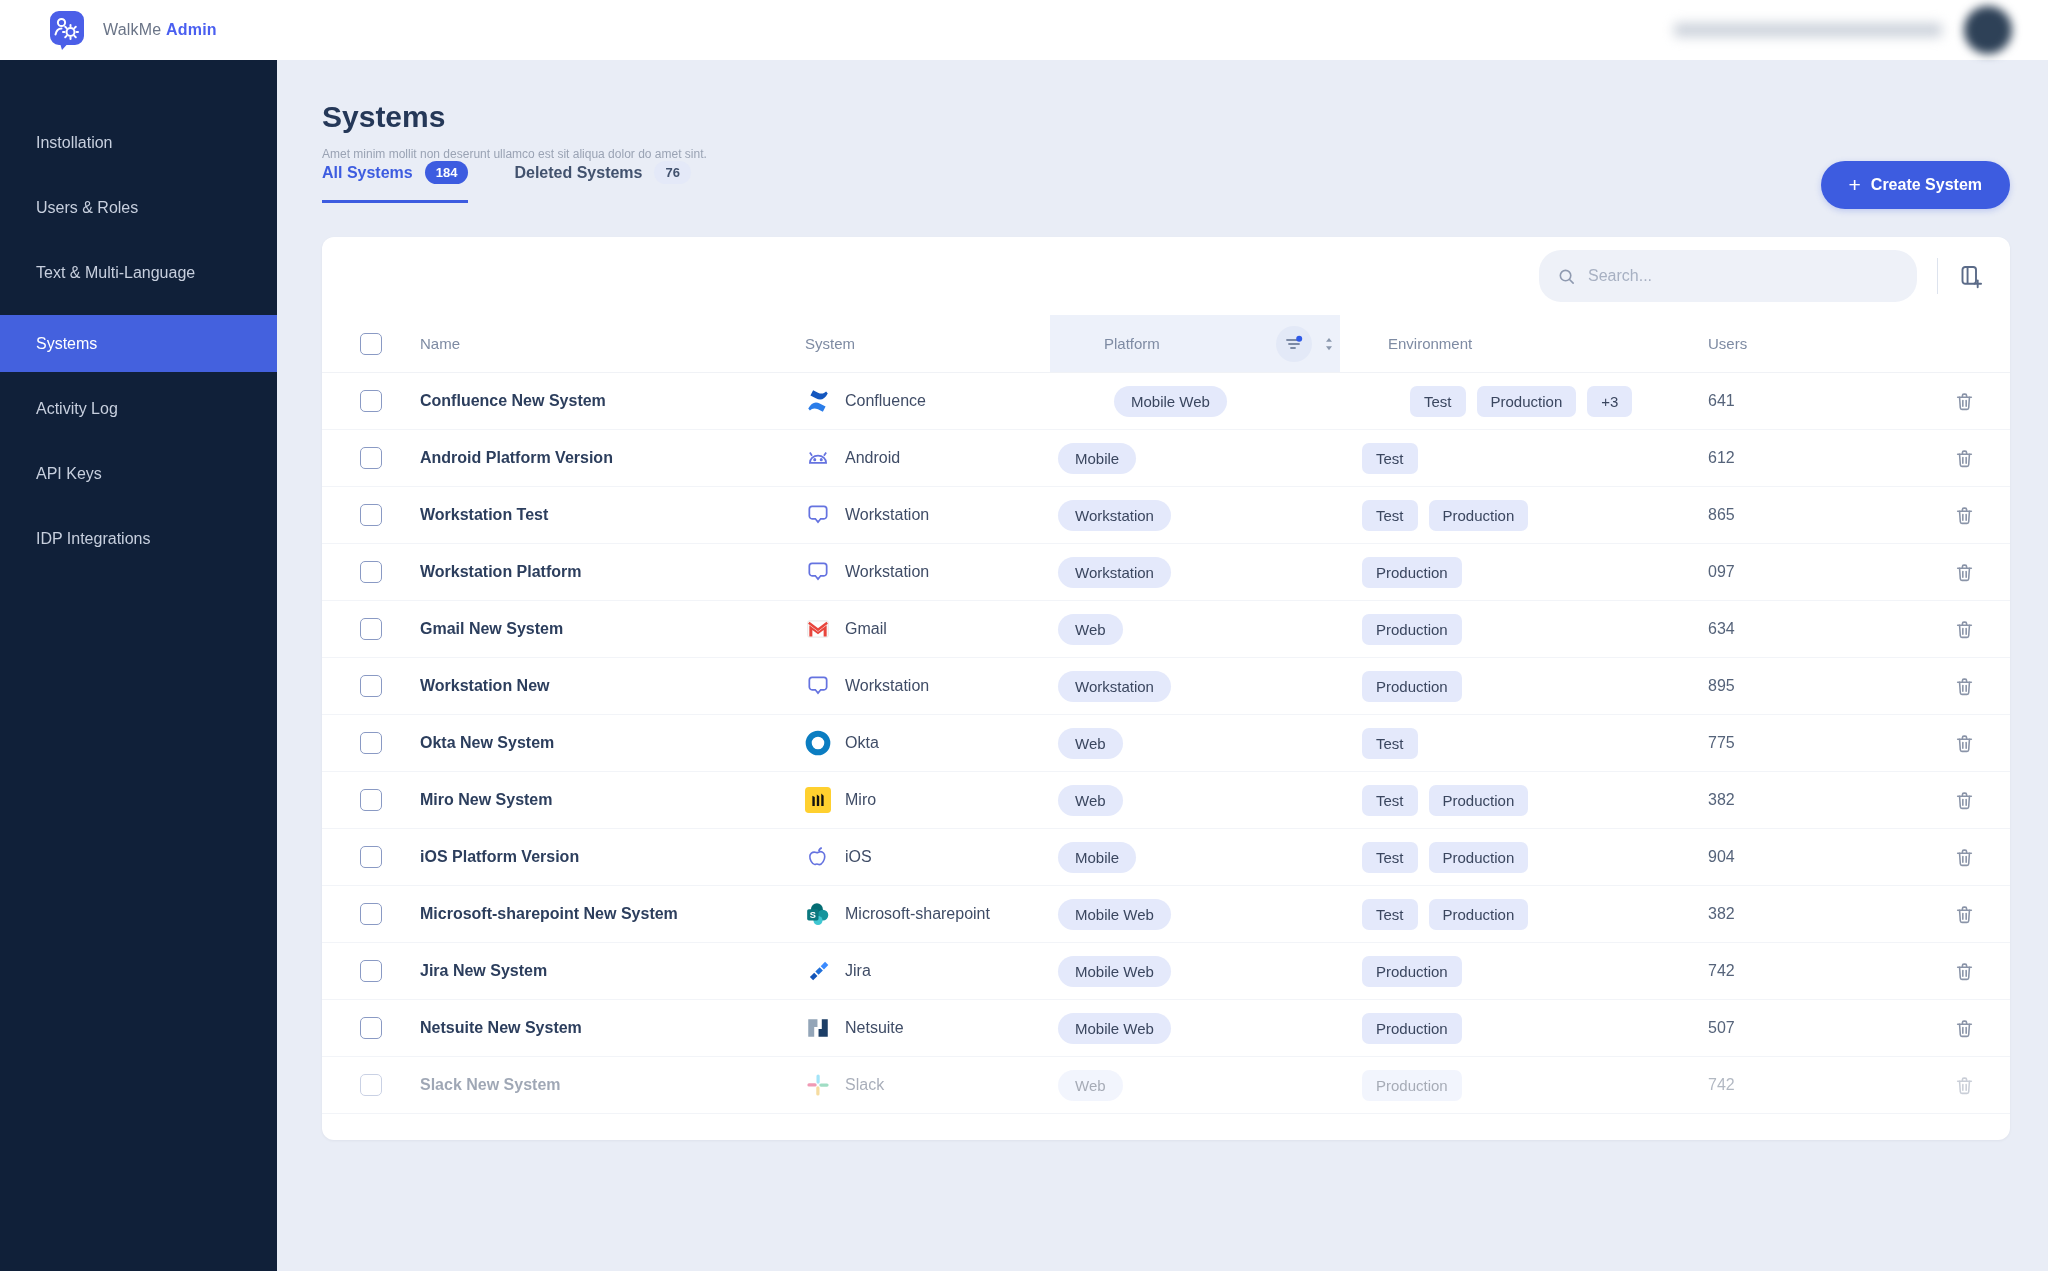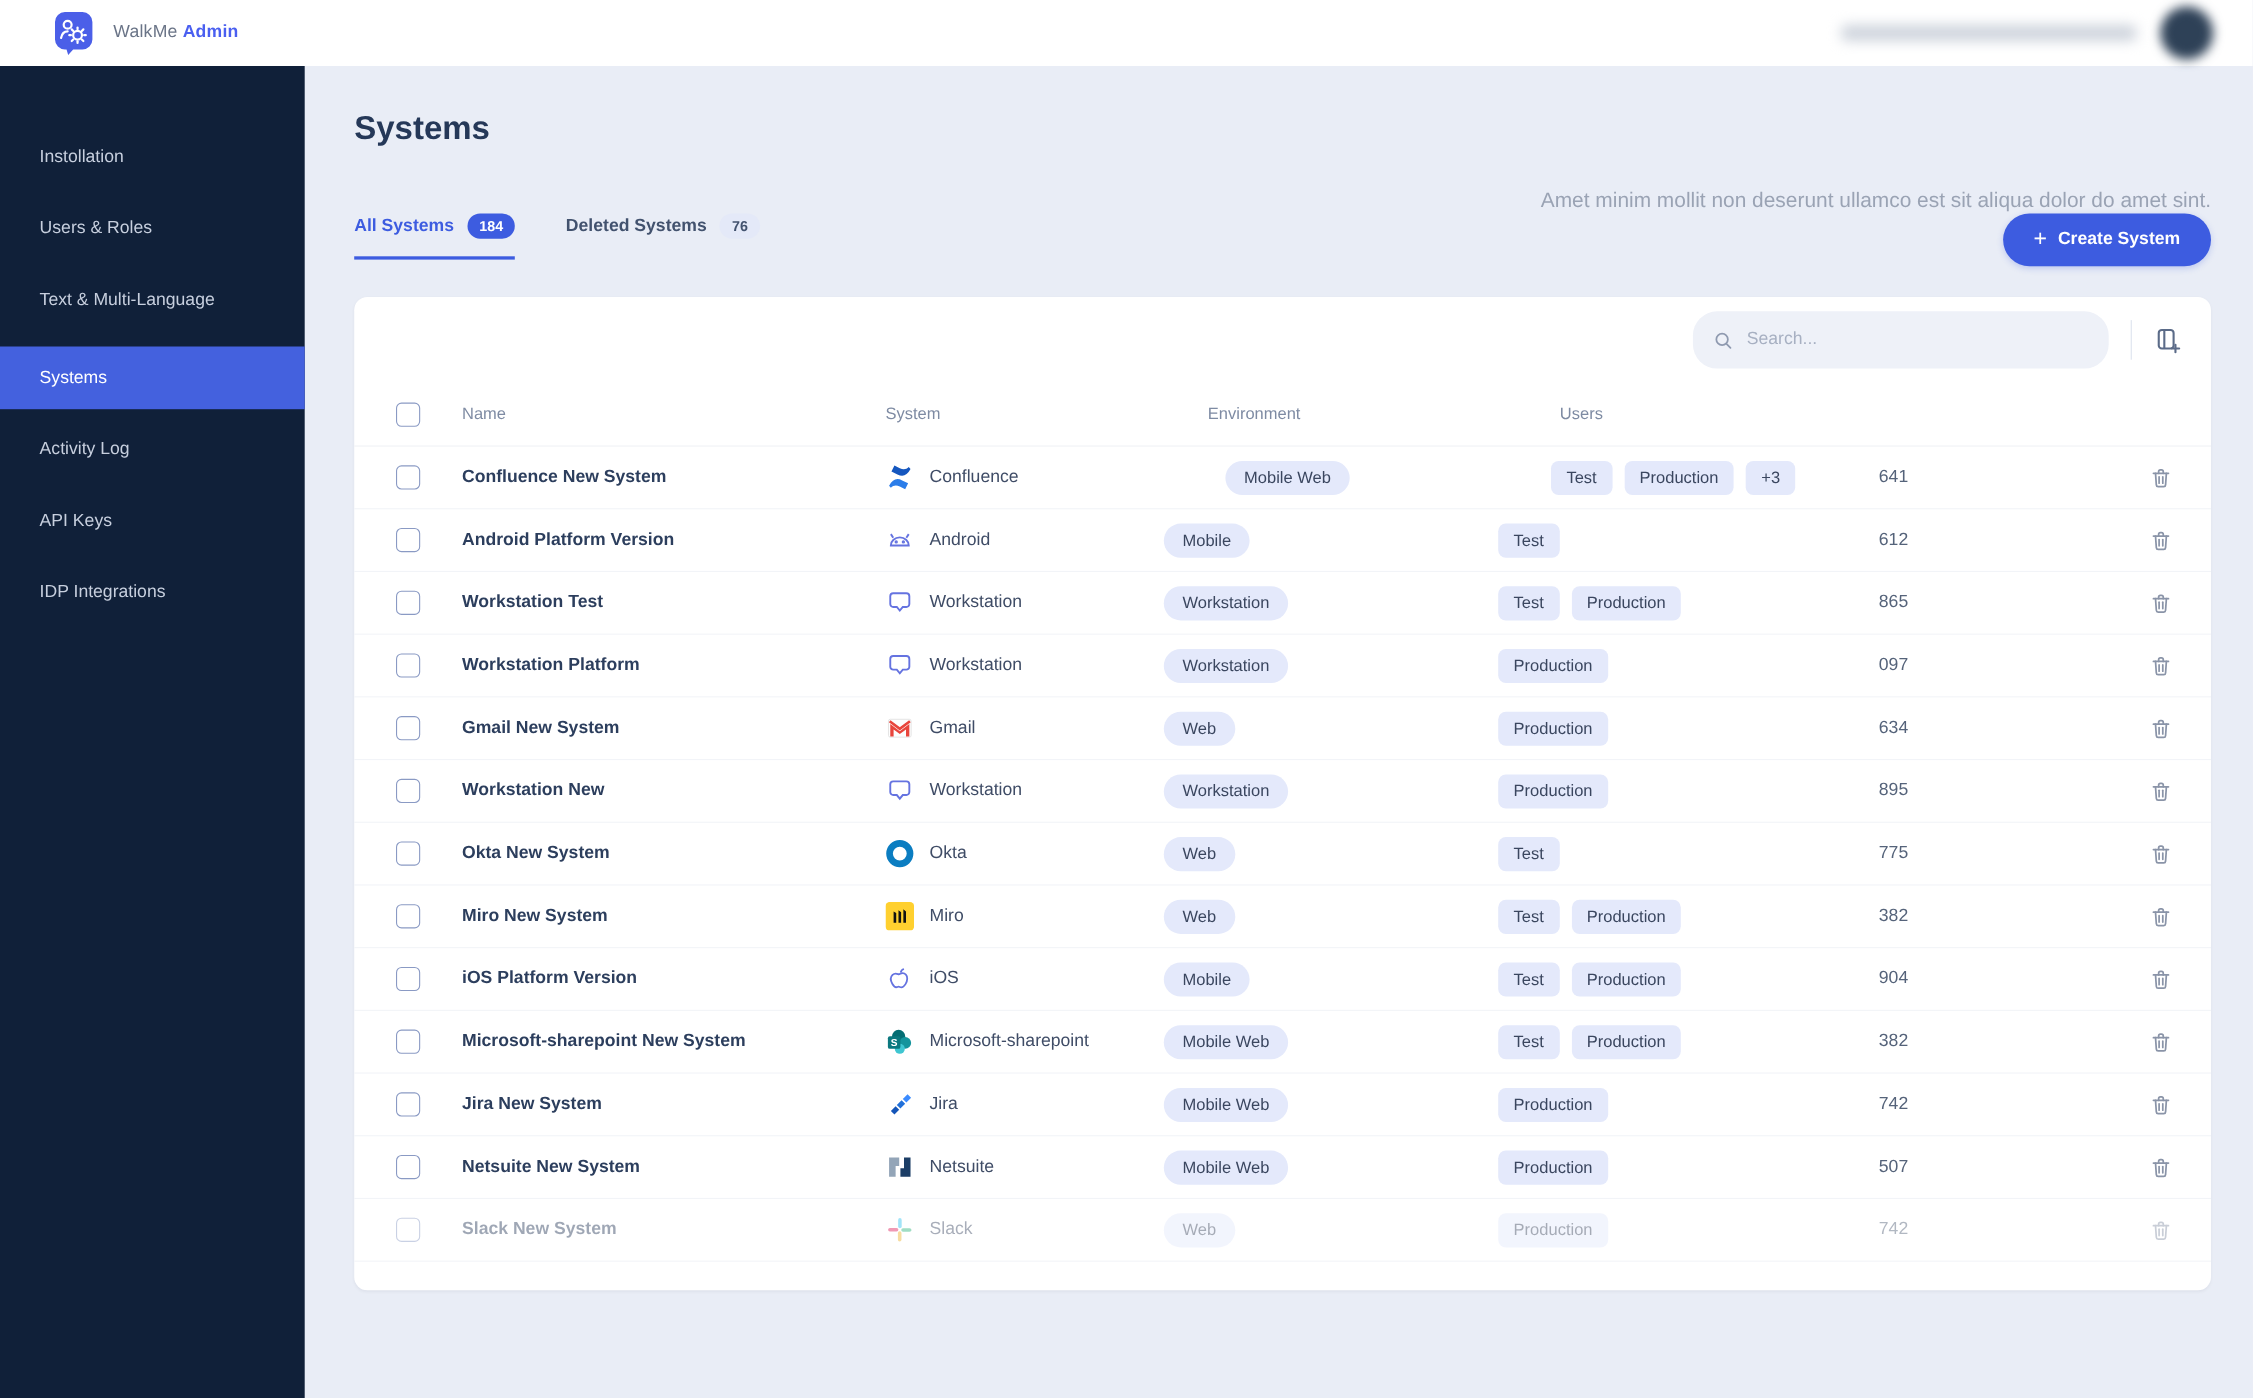--- a/index.html
+++ b/index.html
@@ -21,21 +21,21 @@
 
   
   .sidebar { grid-area:sidebar; background:#102039; padding-top:60px; }
   .side-item { height:46px; margin-bottom:19px; display:flex; align-items:center;
                padding-left:36px; font-size:16px; color:#c7cfde; cursor:pointer; }
   .side-item.active { background:#4461de; color:#ffffff; height:57px; margin-bottom:14px; }
 
   
   .main { grid-area:main; padding:40px 38px 0 45px; }
   .page-title { font-size:30px; font-weight:700; color:#253858; }
-  .page-subtitle { margin-top:38px; font-size:19px; color:#9aa3b4;text-align:right; }
+  .page-subtitle { margin-top:13px; font-size:12px; color:#9aa3b4; }
 
   .tabs-row { display:flex; align-items:flex-start; justify-content:space-between; }
   .tabs { display:flex; gap:46px; }
   .tab { display:flex; align-items:center; gap:12px; font-size:16px; font-weight:600;
          color:#42526e; padding-bottom:16px; border-bottom:3px solid transparent; cursor:pointer; }
   .tab.active { color:#3d5ce0; border-bottom-color:#3d5ce0; }
   .tab-count { font-size:13px; font-weight:700; background:#e4e9f8; color:#42526e;
                border-radius:12px; padding:4px 11px; }
   .tab.active .tab-count { background:#3d5ce0; color:#fff; }
 
@@ -194,20 +194,39 @@
       <div class="t-head">
         <div class="cell col-check">
             <span class="checkbox"></span>
           </div>
         <div class="cell col-name">
             <span class="th">Name</span>
           </div>
         <div class="cell col-system">
             <span class="th">System</span>
           </div>
+        <div class="cell col-platform">
+          <span class="th">Platform</span>
+          <span class="filter-circle">
+            <svg width="20" height="20" viewBox="0 0 20 20">
+              <g stroke="#7c8aa5" stroke-width="1.8" stroke-linecap="round">
+                <line x1="3" y1="6" x2="13" y2="6"></line>
+                  <line x1="5" y1="10" x2="15" y2="10"></line>
+                  <line x1="7" y1="14" x2="11" y2="14"></line>
+              </g>
+              <circle cx="15.2" cy="4.8" r="3" fill="#2f5ae8"></circle>
+            </svg>
+          </span>
+          <span class="sort-icon">
+            <svg width="14" height="16" viewBox="0 0 16 18">
+                <path d="M8 2l3.4 4.5H4.6z" fill="#8a97ad"></path>
+                <path d="M8 16l-3.4-4.5h6.8z" fill="#8a97ad"></path>
+              </svg>
+          </span>
+        </div>
         <div class="cell col-env">
             <span class="th">Environment</span>
           </div>
         <div class="cell col-users">
             <span class="th">Users</span>
           </div>
         <div class="cell col-action"></div>
       </div>
 
       <div class="rows">

